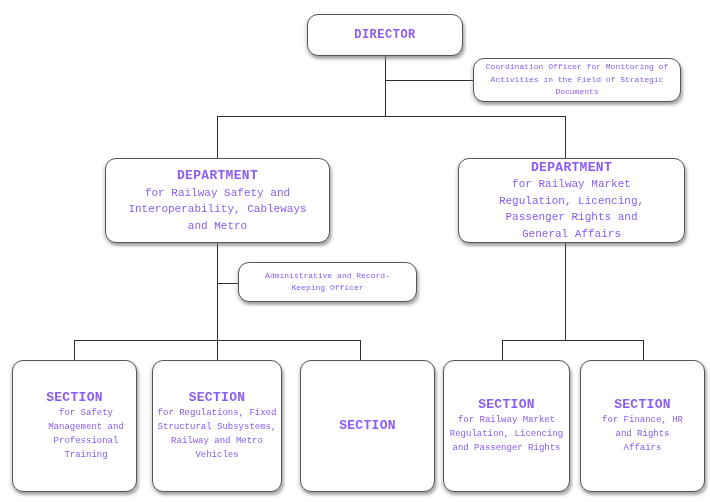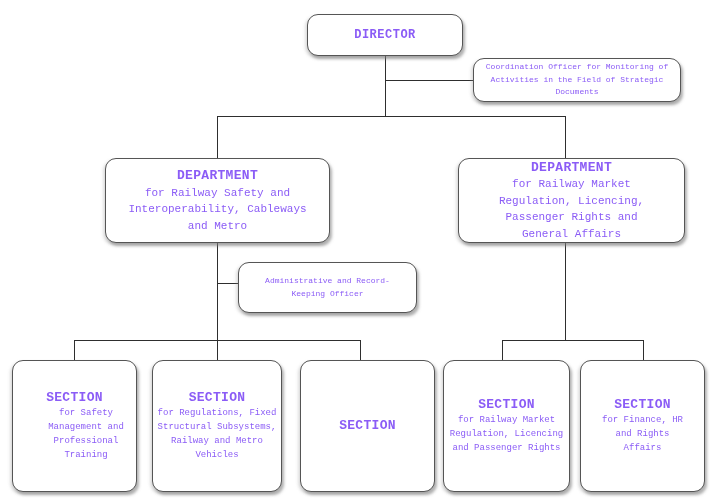--- a/index.html
+++ b/index.html
@@ -48,21 +48,21 @@
   .sub-s5{max-width:96px;}
   .line{
     position:absolute;
     background:#2e2e2e;
   }
   
   .director{left:307px;top:14px;width:156px;height:42px;}
   .coord   {left:473px;top:58px;width:208px;height:44px;}
   .dept1   {left:105px;top:158px;width:225px;height:85px;}
   .dept2   {left:458px;top:158px;width:227px;height:85px;}
-  .admin   {left:238px;top:262px;width:179px;height:51px;}
+  .admin   {left:238px;top:262px;width:179px;height:40px;}
   .sec1    {left:12px; top:360px;width:125px;height:132px;}
   .sec2    {left:152px;top:360px;width:130px;height:132px;}
   .sec3    {left:300px;top:360px;width:135px;height:132px;}
   .sec4    {left:443px;top:360px;width:127px;height:132px;}
   .sec5    {left:580px;top:360px;width:125px;height:132px;}
   
   .l-v-director   {left:385px;top:56px; width:1px;  height:60px;}
   .l-h-coord      {left:385px;top:80px; width:88px; height:1px;}
   .l-h-split-top  {left:217px;top:116px;width:349px;height:1px;}
   .l-v-dept1-in   {left:217px;top:116px;width:1px;  height:42px;}

